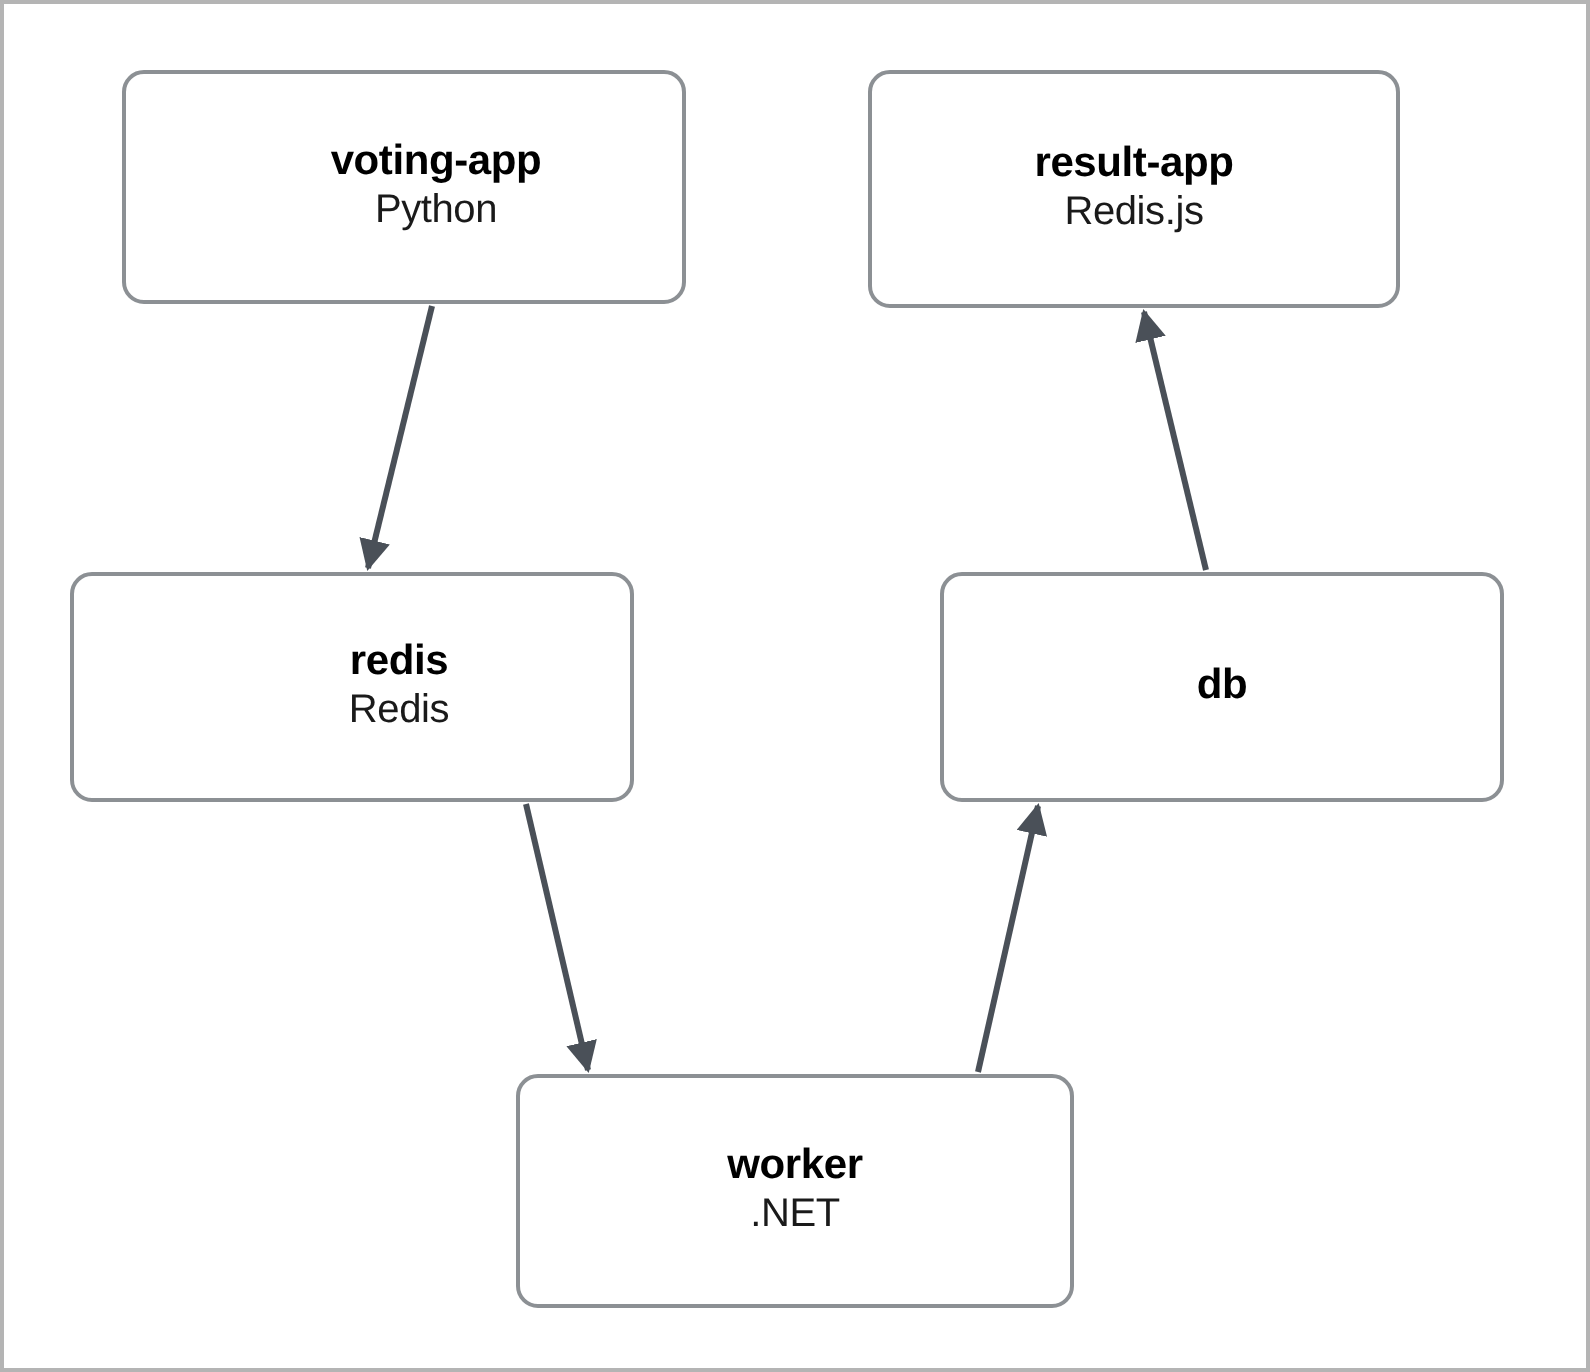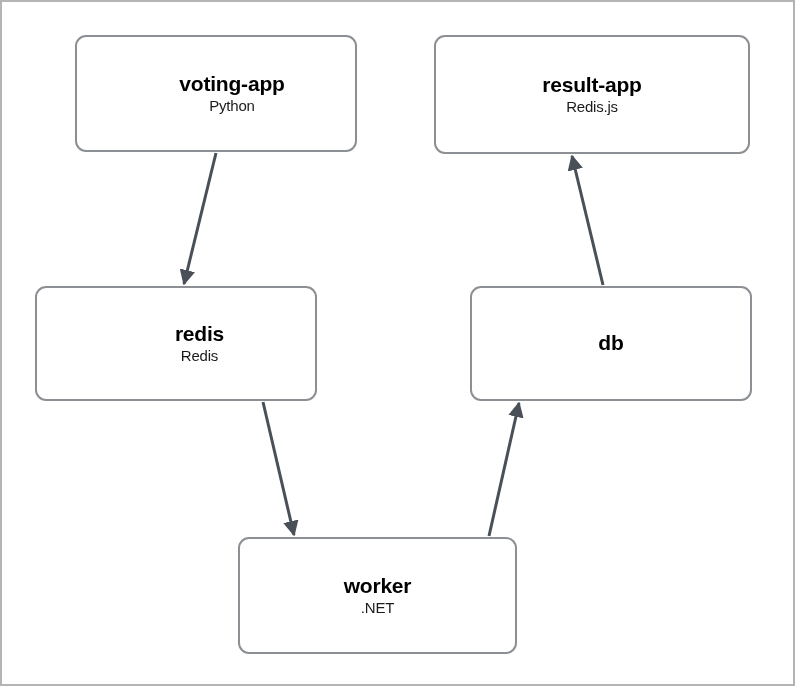--- a/index.html
+++ b/index.html
@@ -40,31 +40,31 @@
     z-index: 2;
   }
   .node-title {
     font-size: 21px;
     font-weight: bold;
     color: #000000;
     line-height: 1.18;
     letter-spacing: -0.2px;
   }
   .node-subtitle {
-    font-size: 15px;
+    font-size: 20px;
     font-weight: normal;
     color: #1a1a1a;
     line-height: 1.24;
     letter-spacing: -0.2px;
   }
-  #n-voting { left: 73px;  top: 33px;  width: 282px; height: 117px; padding-left: 32px; }
-  #n-result { left: 432px; top: 33px;  width: 316px; height: 119px; }
+  #n-voting { left: 59px;  top: 33px;  width: 282px; height: 117px; padding-left: 32px; }
+  #n-result { left: 432px; top: 33px;  width: 266px; height: 119px; }
   #n-redis  { left: 33px;  top: 284px; width: 282px; height: 115px; padding-left: 47px; }
   #n-db     { left: 468px; top: 284px; width: 282px; height: 115px; }
-  #n-worker { left: 236px; top: 535px; width: 279px; height: 117px; }
+  #n-worker { left: 256px; top: 535px; width: 279px; height: 117px; }
 </style>
 </head>
 <body>
 
 <div id="canvas">
 
   <svg id="edges" viewBox="0 0 795 686" xmlns="http://www.w3.org/2000/svg">
     <defs>
       <marker id="arrowhead" viewBox="0 0 10 10" refX="9" refY="5" markerWidth="5.2" markerHeight="5.2" orient="auto-start-reverse">
         <path d="M 0 0 L 10 5 L 0 10 z" fill="#4a5058"></path>

